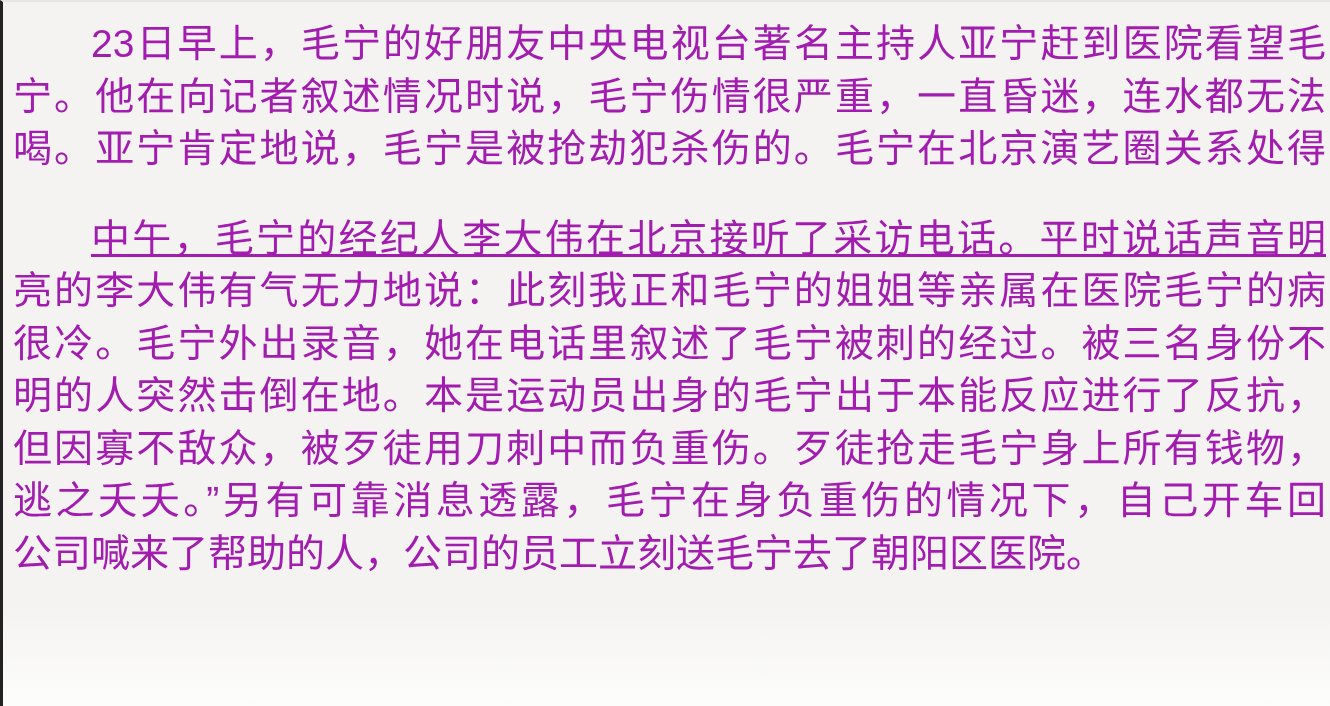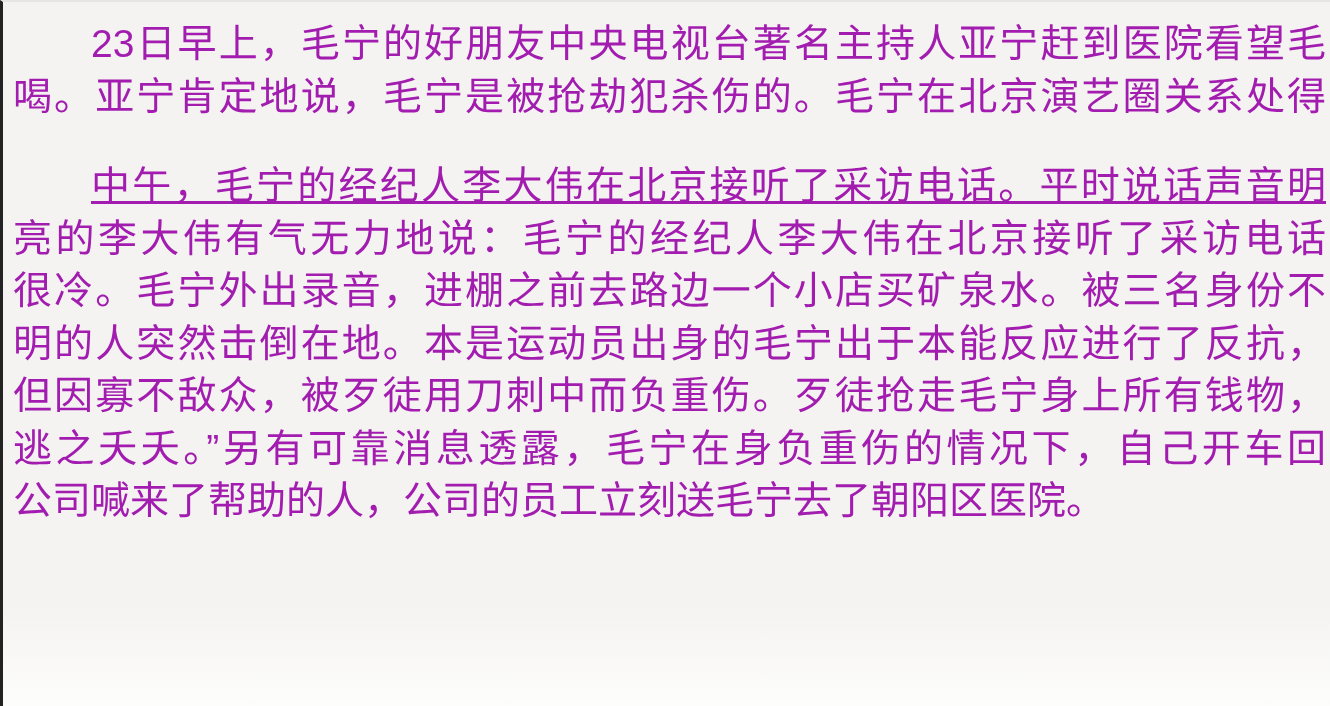--- a/index.html
+++ b/index.html
@@ -40,22 +40,23 @@
   .para-gap {
     margin-top: 37px;
     text-decoration: underline;
   }
 </style>
 </head>
 <body>
 
 <div class="article" lang="zh-CN">
   <div class="line indent">23日早上，毛宁的好朋友中央电视台著名主持人亚宁赶到医院看望毛</div>
+  <div class="line">宁。他在向记者叙述情况时说，毛宁伤情很严重，一直昏迷，连水都无法</div>
   <div class="line">喝。亚宁肯定地说，毛宁是被抢劫犯杀伤的。毛宁在北京演艺圈关系处得</div>
 
   <div class="line indent para-gap">中午，毛宁的经纪人李大伟在北京接听了采访电话。平时说话声音明</div>
-  <div class="line">亮的李大伟有气无力地说：毛宁的经纪人李大伟在北京接听了采访电话</div>
-  <div class="line">很冷。毛宁外出录音，进棚之前去路边一个小店买矿泉水。被三名身份不</div>
+  <div class="line">亮的李大伟有气无力地说：此刻我正和毛宁的姐姐等亲属在医院毛宁的病</div>
+  <div class="line">很冷。毛宁外出录音，她在电话里叙述了毛宁被刺的经过。被三名身份不</div>
   <div class="line">明的人突然击倒在地。本是运动员出身的毛宁出于本能反应进行了反抗，</div>
   <div class="line">但因寡不敌众，被歹徒用刀刺中而负重伤。歹徒抢走毛宁身上所有钱物，</div>
   <div class="line">逃之夭夭。”另有可靠消息透露，毛宁在身负重伤的情况下，自己开车回</div>
   <div class="line left-end">公司喊来了帮助的人，公司的员工立刻送毛宁去了朝阳区医院。</div>
 </div>
 
 </body></html>

